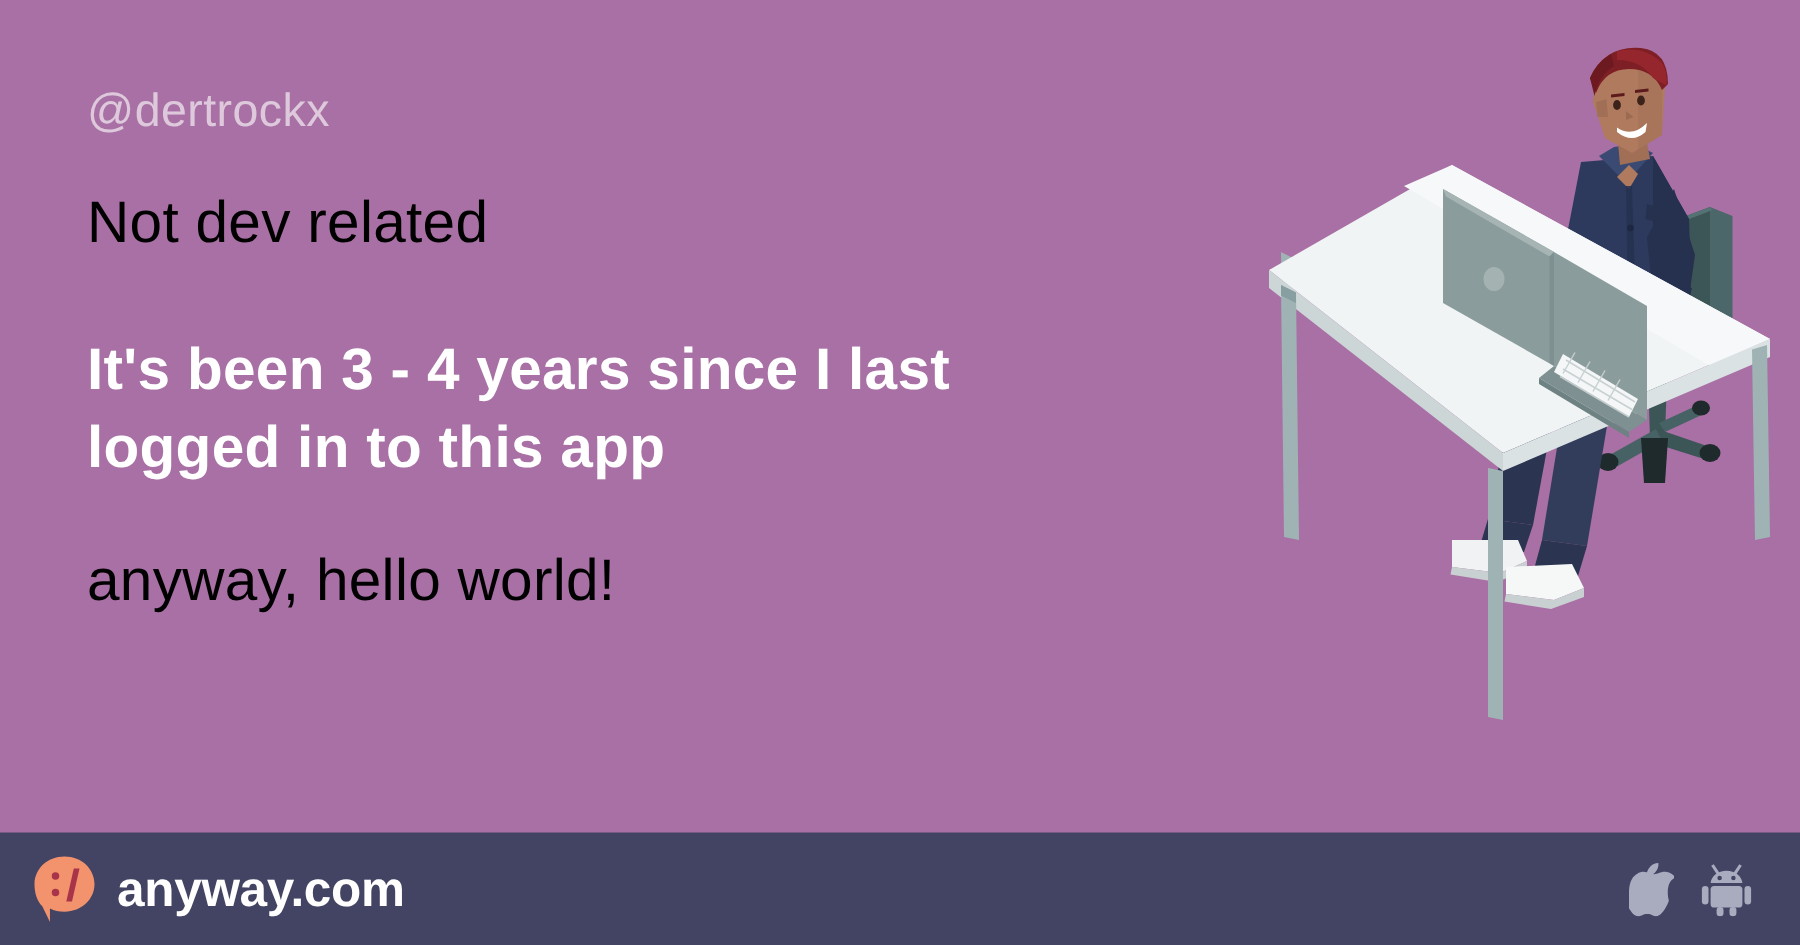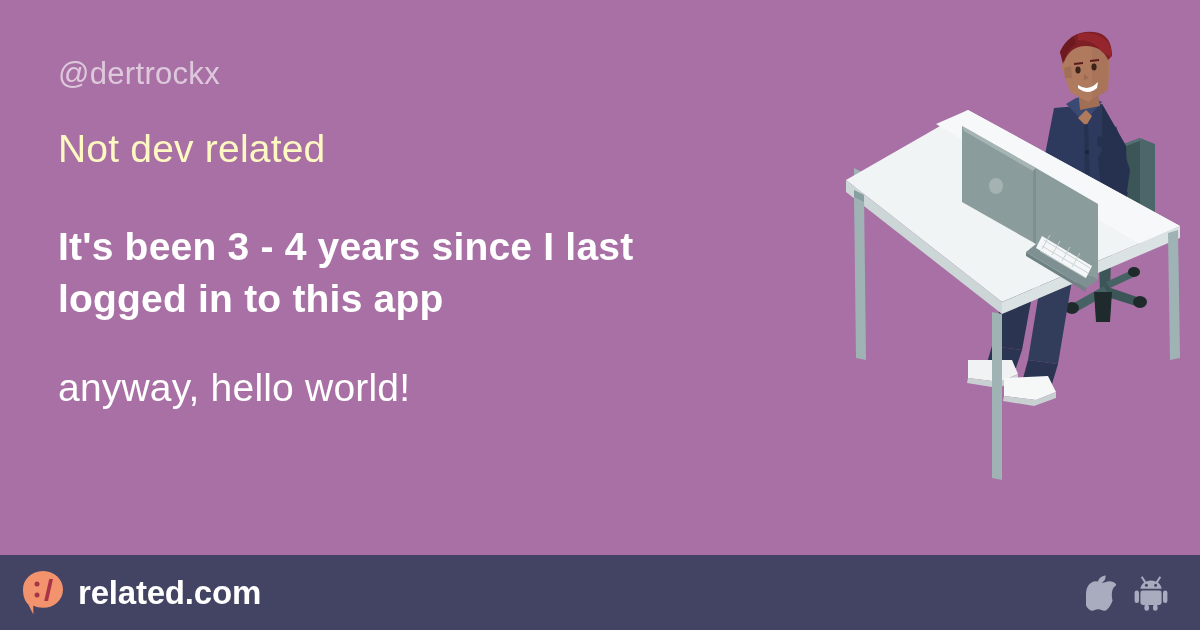--- a/index.html
+++ b/index.html
@@ -28,38 +28,38 @@
   .username {
     font-size: 31px;
     letter-spacing: 0.3px;
     color: rgba(255,255,255,0.62);
     line-height: 1;
     margin: 0 0 38px 0;
     font-weight: 400;
   }
   .rant-title {
     font-size: 39px;
-    color: #fef9c3;
+    color: #000000;
     line-height: 1.12;
     margin: 0 0 50px 0;
     font-weight: 400;
     letter-spacing: 0.2px;
   }
   .rant-body {
     font-size: 39px;
     color: #ffffff;
     line-height: 1.33;
     margin: 0 0 42px 0;
     font-weight: 700;
     letter-spacing: 0.2px;
     max-width: 680px;
   }
   .rant-sign {
     font-size: 39px;
-    color: #ffffff;
+    color: #000000;
     line-height: 1.12;
     margin: 0;
     font-weight: 400;
     letter-spacing: 0.2px;
   }
 
   
   #illustration {
     position: absolute;
     right: 0;
@@ -259,21 +259,21 @@
 
     <div class="brand">
       <svg class="brand-logo" viewBox="0 0 42 46" xmlns="http://www.w3.org/2000/svg">
         <path d="M21 1 C32.5 1 41 9.3 41 19.4 C41 29.5 32.5 37.8 21 37.8 C17.4 37.8 14.1 37 11.3 35.6 L11.3 44.6 L6.2 34.2 C2.6 30.8 1 25.4 1 19.4 C1 9.3 9.5 1 21 1 Z" fill="#f3936d"></path>
         <g fill="#a8344a">
           <circle cx="15" cy="14" r="2.5"></circle>
           <circle cx="15" cy="25" r="2.5"></circle>
           <path d="M31 9 L26 31 L22.2 31 L27.2 9 Z"></path>
         </g>
       </svg>
-      <span class="brand-name">related.com</span>
+      <span class="brand-name">anyway.com</span>
     </div>
 
     <div class="stores">
       <svg class="store-icon" width="30" height="36" viewBox="0 0 30 36" xmlns="http://www.w3.org/2000/svg">
         <path d="M19.6 0.4 c0.3 2.4 -0.7 4.7 -2.2 6.2 c-1.5 1.6 -3.6 2.6 -5.6 2.4 c-0.3 -2.3 0.8 -4.7 2.3 -6.2 C15.6 1.2 17.8 0.3 19.6 0.4 Z" fill="#a9abbf"></path>
         <path d="M26.6 25.5 c-0.8 2 -1.2 2.9 -2.2 4.7 c-1.5 2.5 -3.6 5.6 -6.2 5.6 c-2.3 0 -2.9 -1.5 -6 -1.5 c-3.1 0 -3.8 1.5 -6.1 1.5 c-2.6 0 -4.6 -2.8 -6.1 -5.3 C-0.2 23.4 -0.7 15.3 2 11 c1.9 -3 4.9 -4.8 7.7 -4.8 c2.9 0 4.7 1.6 7.1 1.6 c2.3 0 3.7 -1.6 7.1 -1.6 c2.5 0 5.2 1.4 7.1 3.8 C24.7 12.4 25.5 21.9 26.6 25.5 Z" fill="#a9abbf"></path>
       </svg>
 
       <svg class="store-icon" width="34" height="36" viewBox="0 0 34 36" xmlns="http://www.w3.org/2000/svg">
         <g fill="#a9abbf">

